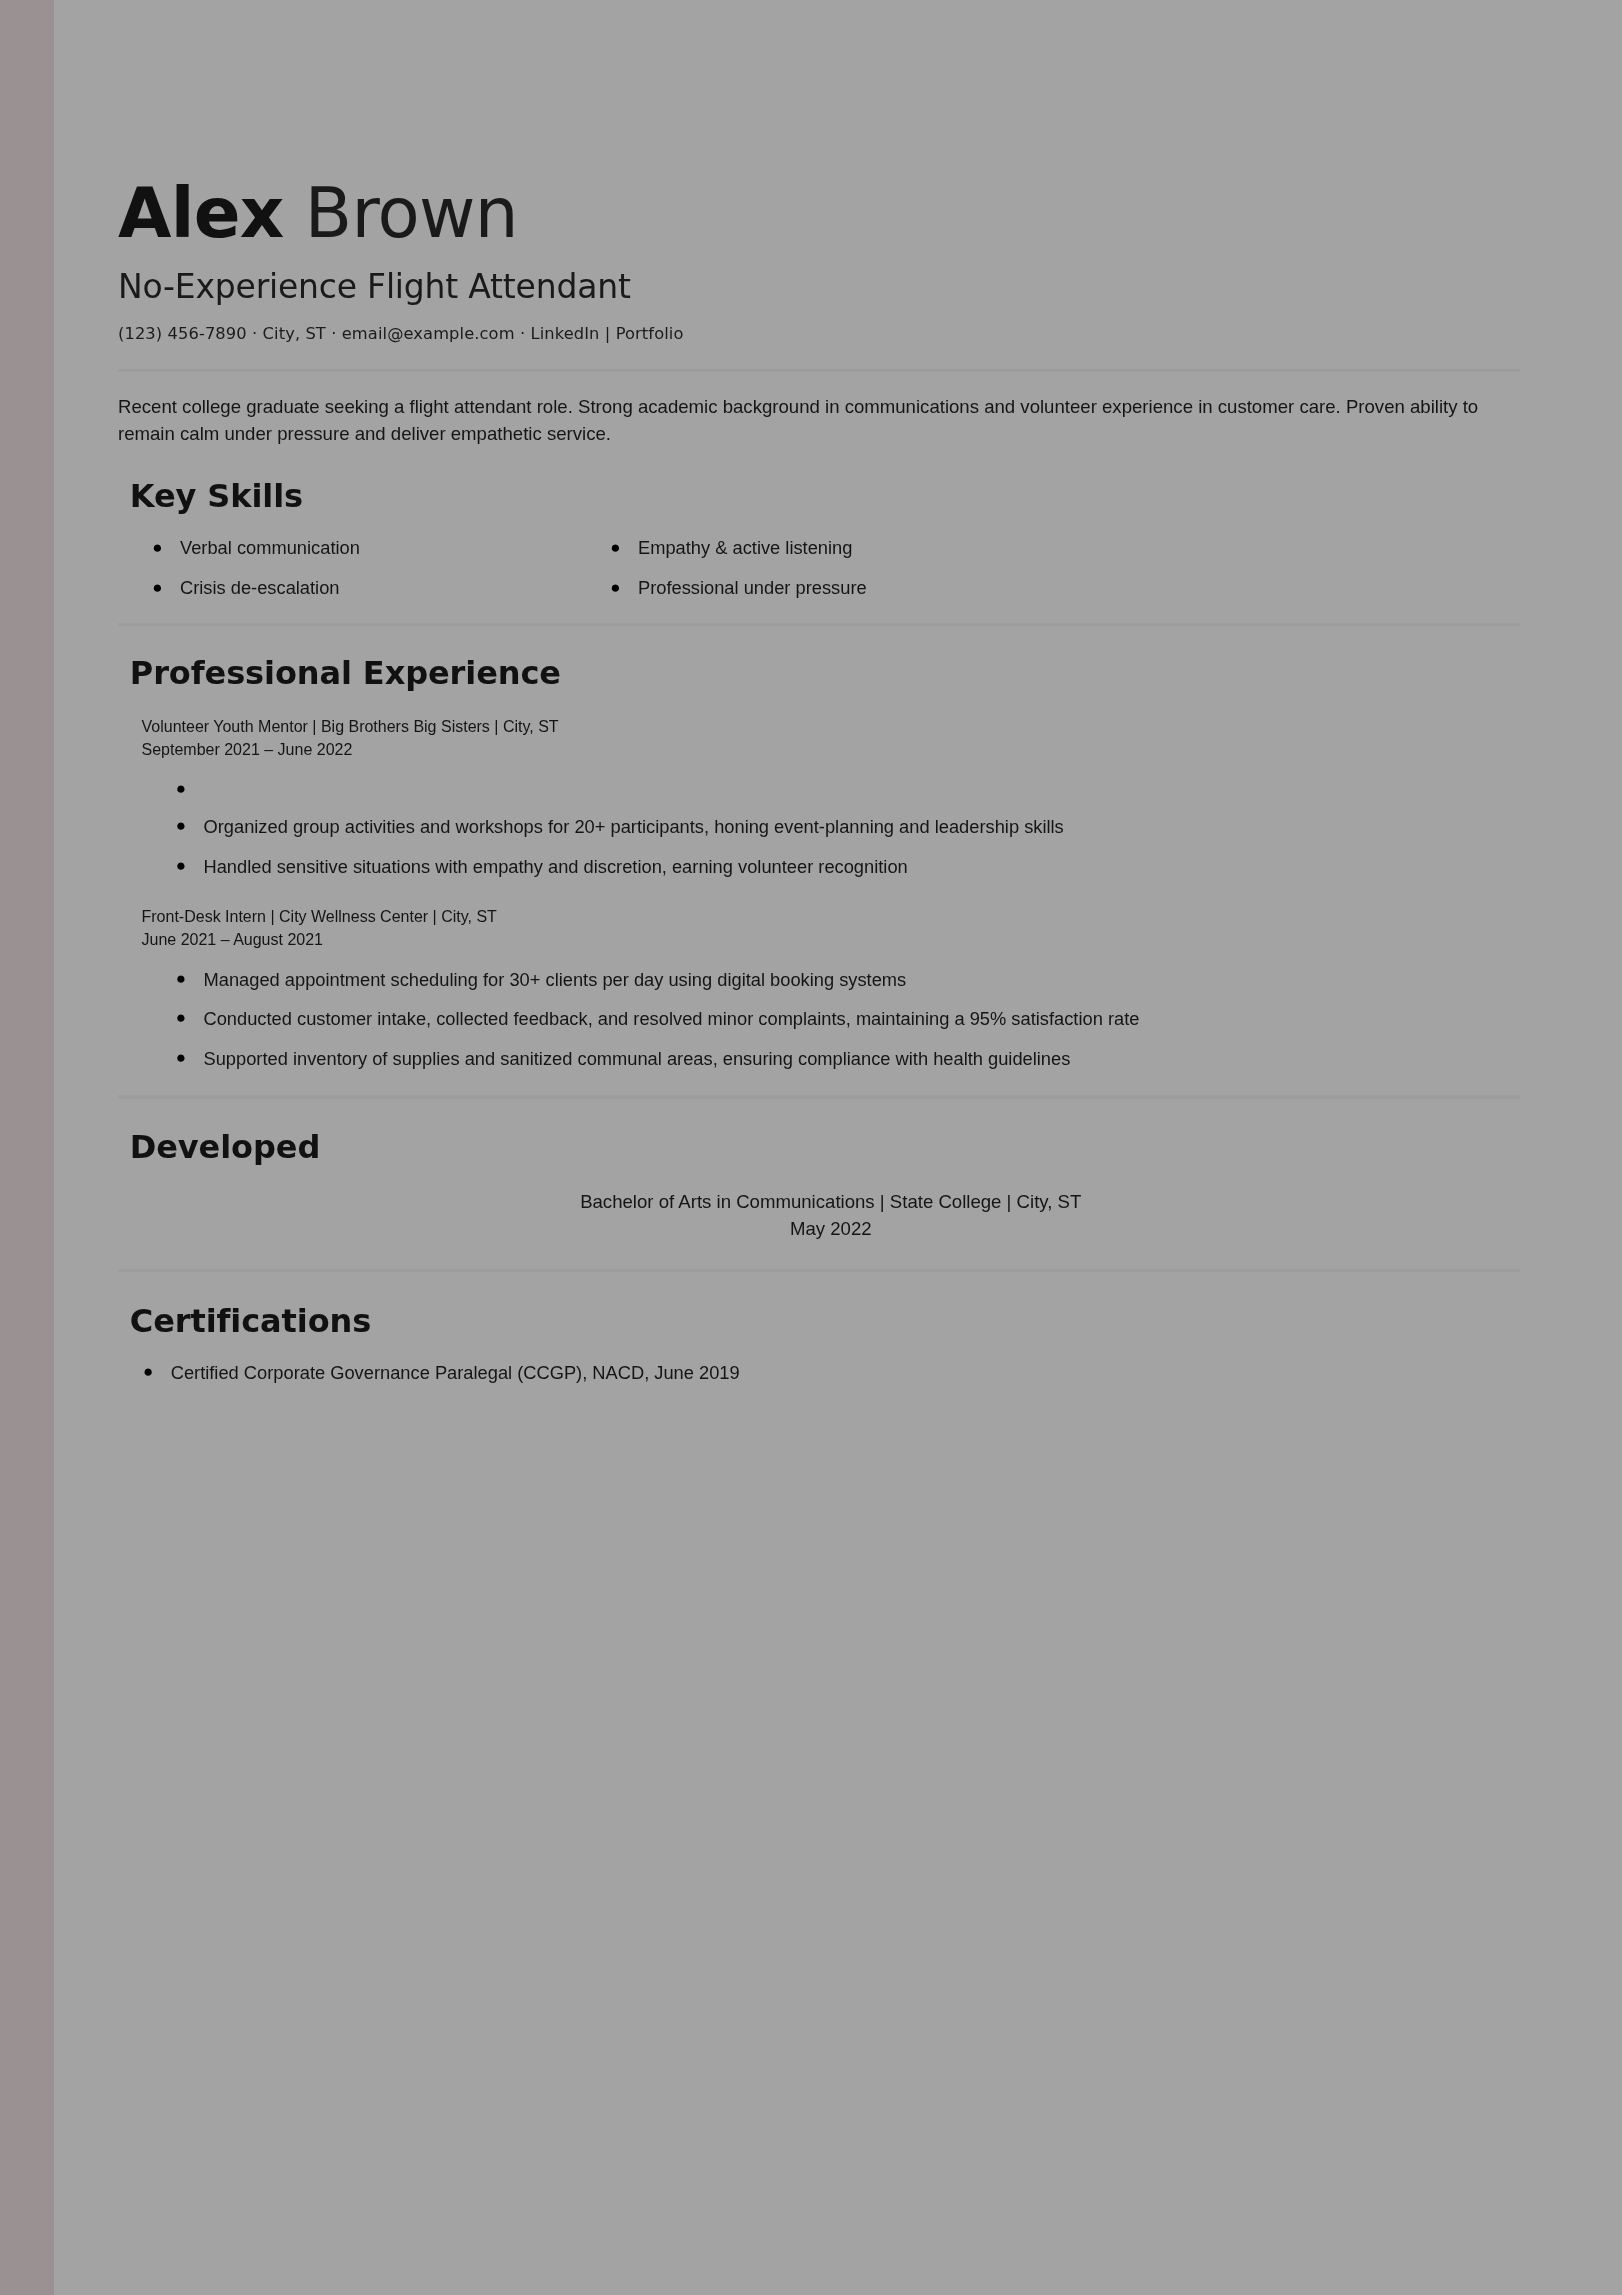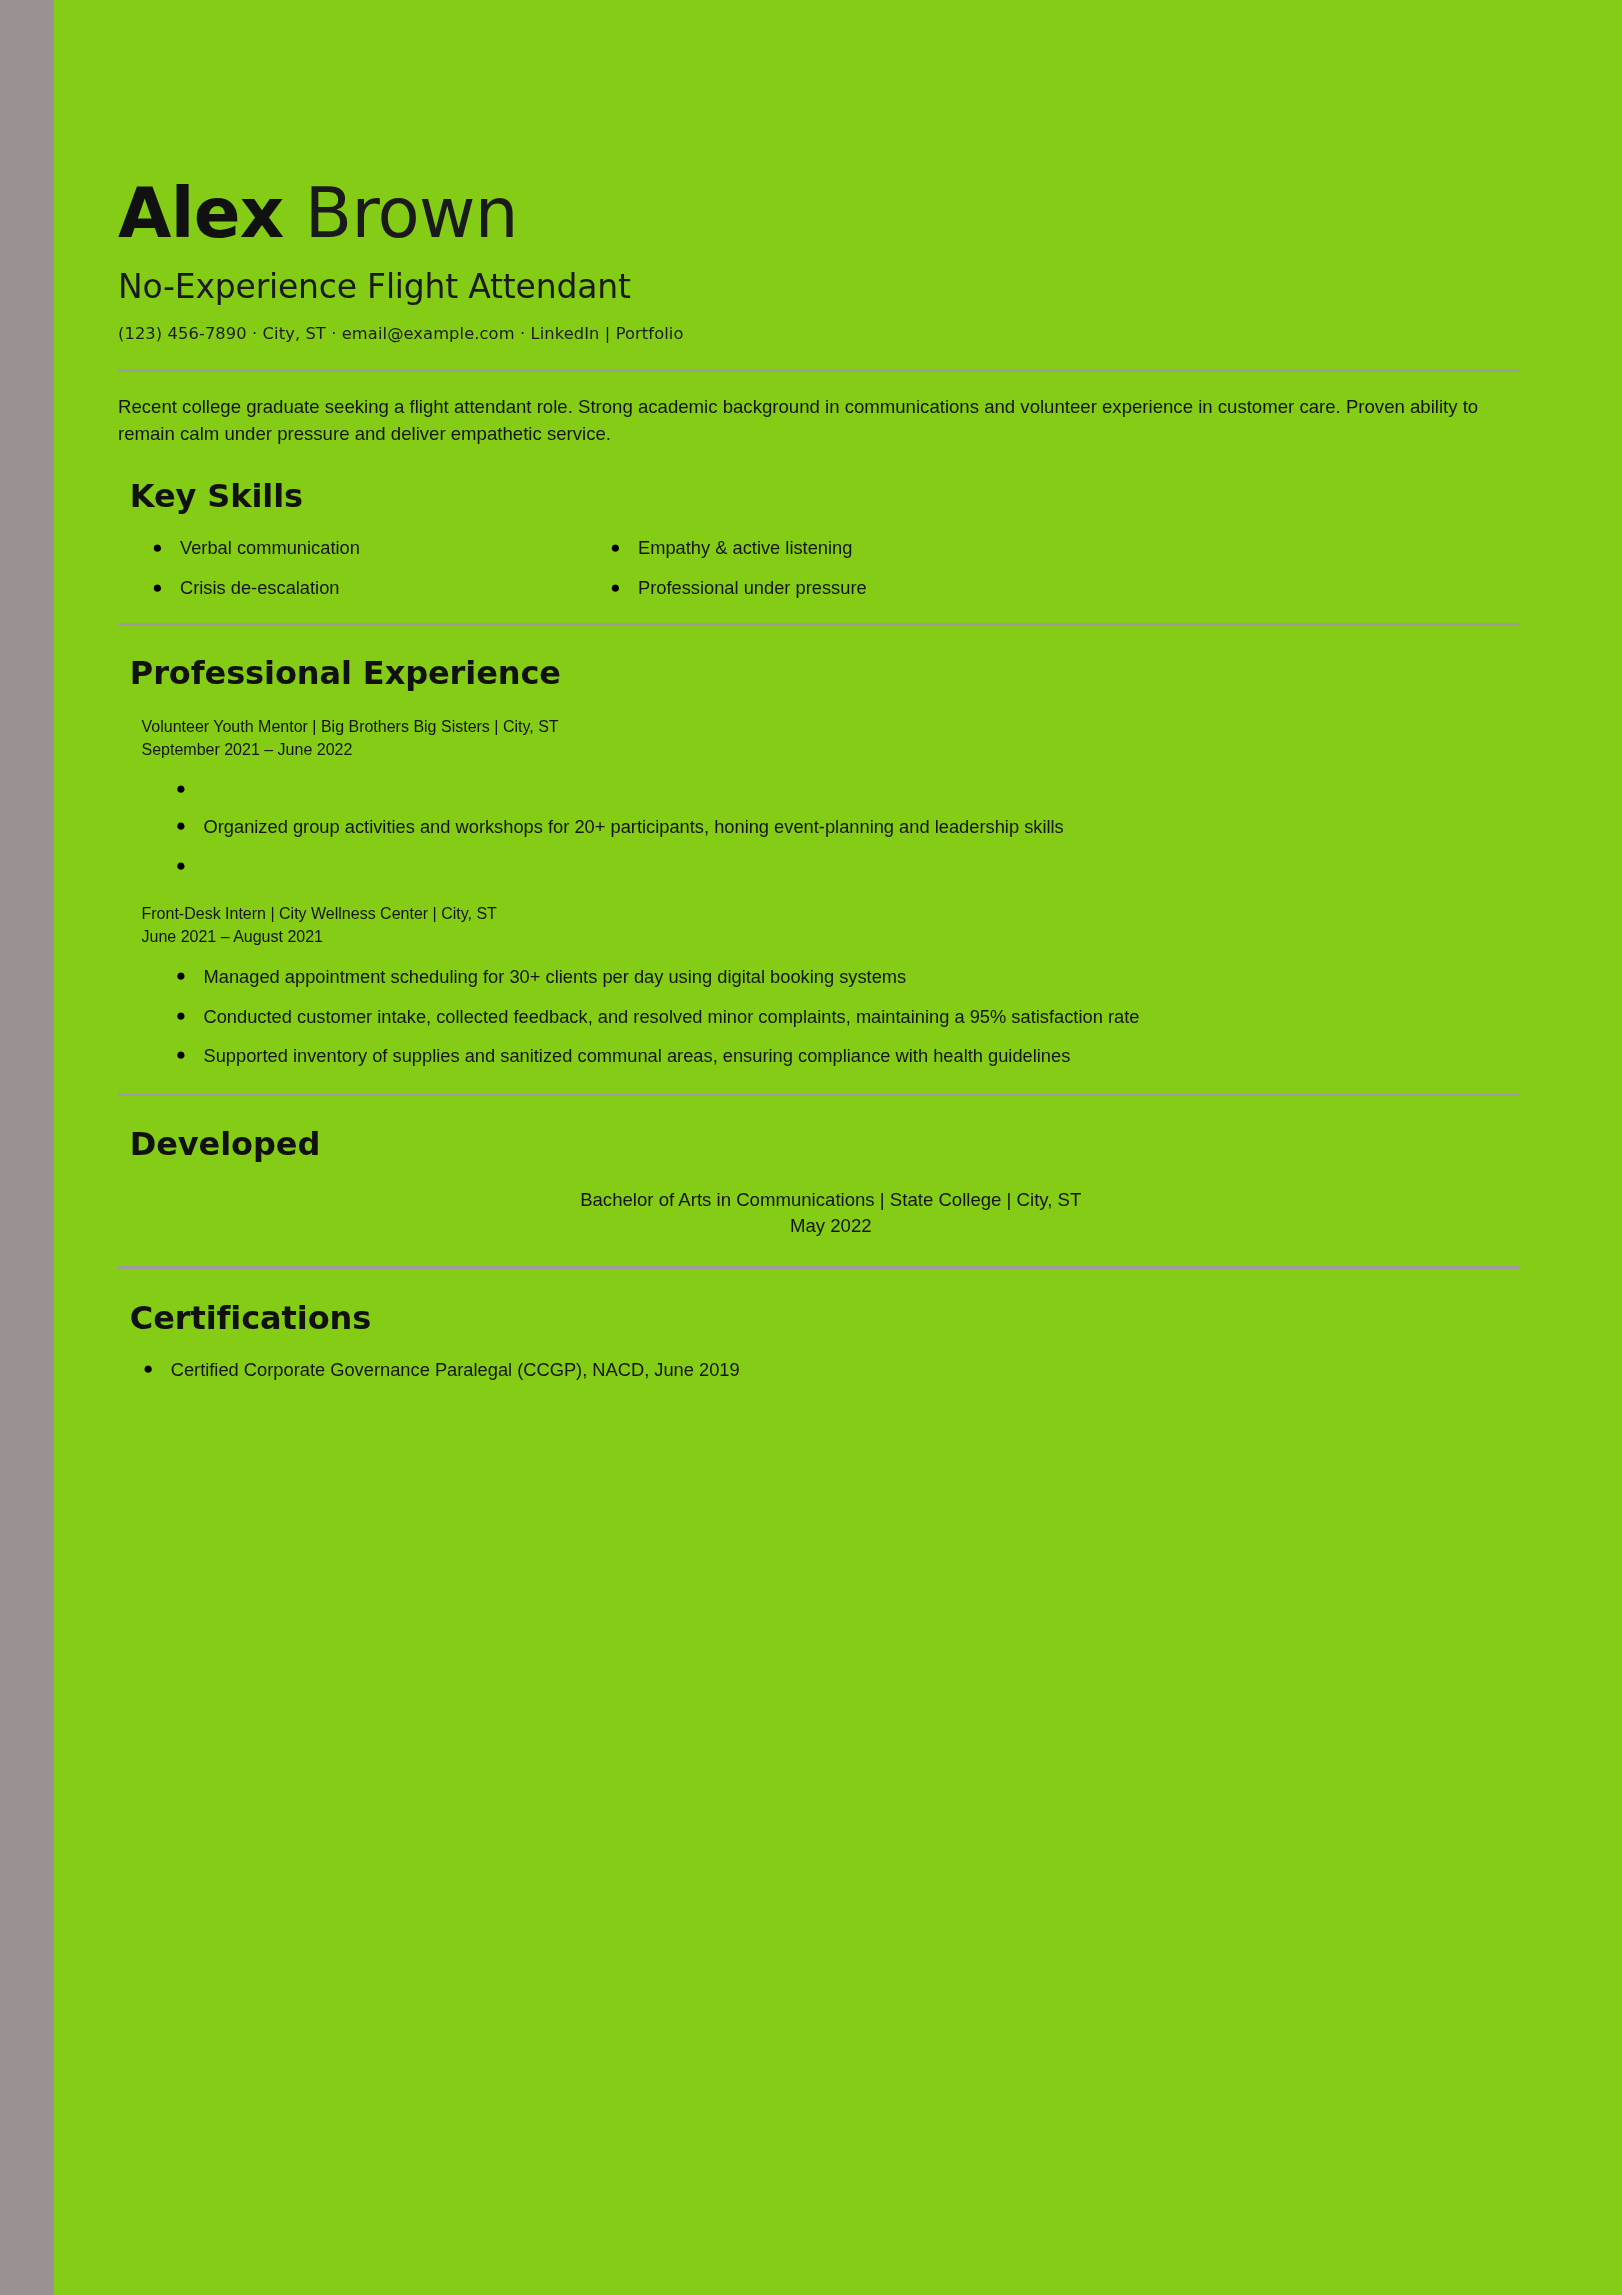--- a/index.html
+++ b/index.html
@@ -11,21 +11,21 @@
     position:relative;
   }
   .gray-band {
     position:absolute; left:0; top:0;
     width:54px; height:2295px;
     background:#9a9292;
   }
   .page {
     position:absolute; left:54px; top:0;
     width:1569px; height:2295px;
-    background:#84cc16;
+    background:#a3a3a3;
   }
   .content {
     position:absolute;
     left:64px;           
     top:0;
     width:1402px;        
   }
 
   
   .name {
@@ -197,20 +197,21 @@
       <div class="bullet-list">
         <div class="bullet-row">
           <span class="bullet">●</span>
         </div>
         <div class="bullet-row">
           <span class="bullet">●</span>
           <span class="bullet-text">Organized group activities and workshops for 20+ participants, honing event-planning and leadership skills</span>
         </div>
         <div class="bullet-row">
           <span class="bullet">●</span>
+          <span class="bullet-text">Handled sensitive situations with empathy and discretion, earning volunteer recognition</span>
         </div>
       </div>
     </div>
 
     <div class="job job-second">
       <div class="job-line">Front-Desk Intern | City Wellness Center | City, ST</div>
       <div class="job-line">June 2021 – August 2021</div>
       <div class="bullet-list">
         <div class="bullet-row">
           <span class="bullet">●</span>

